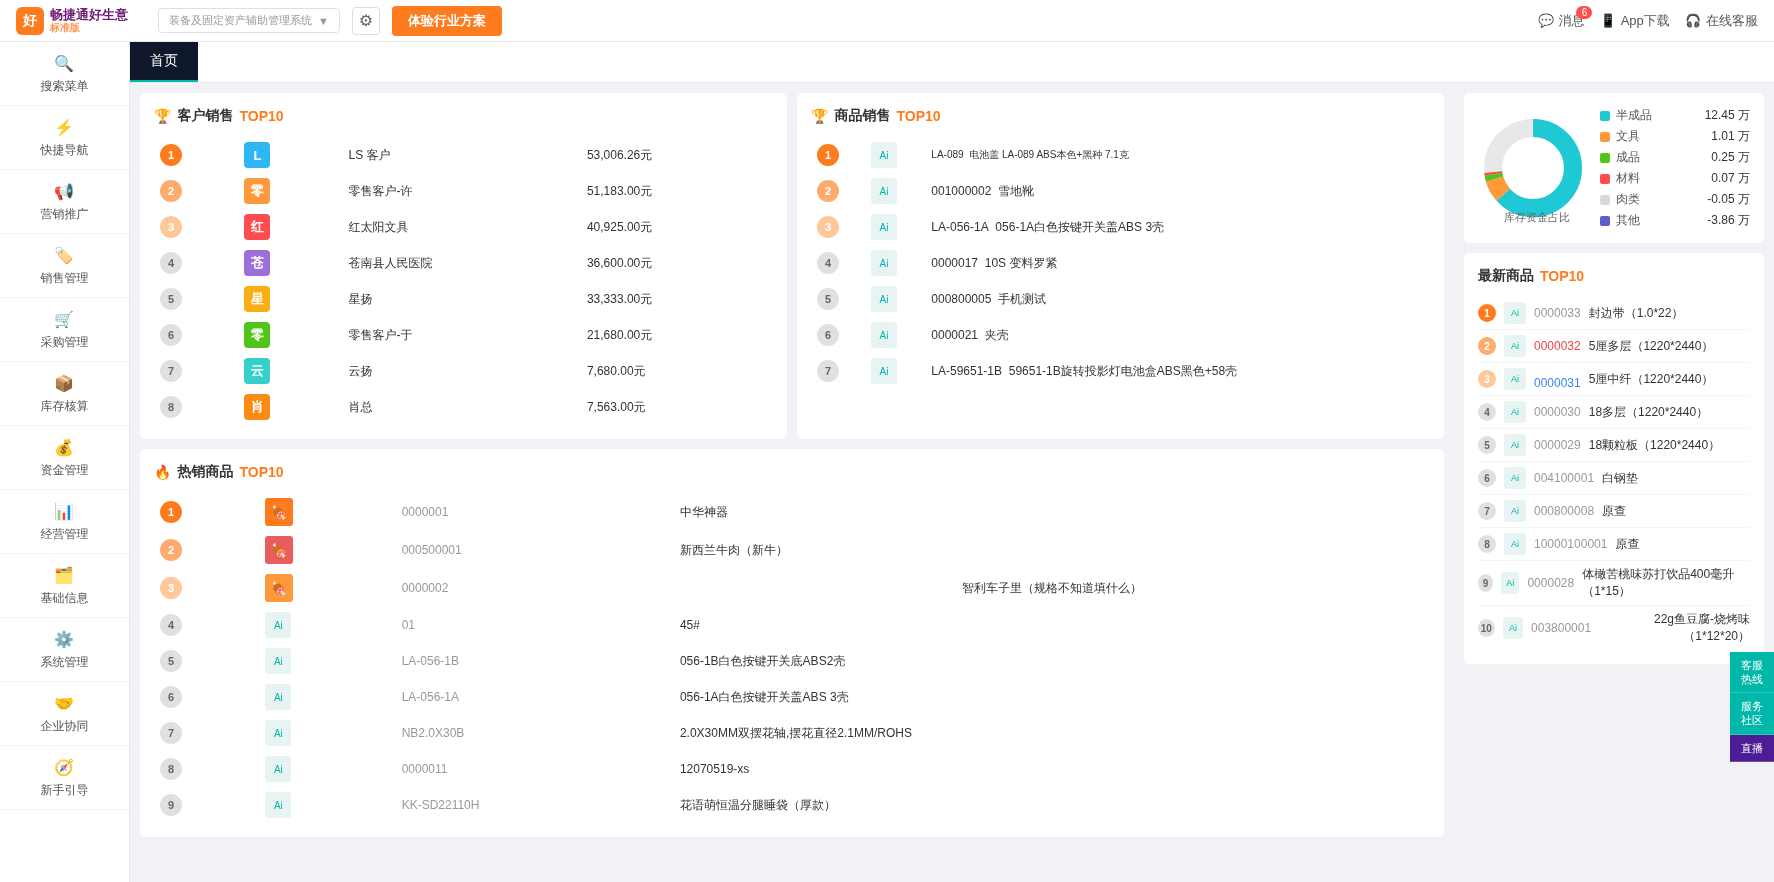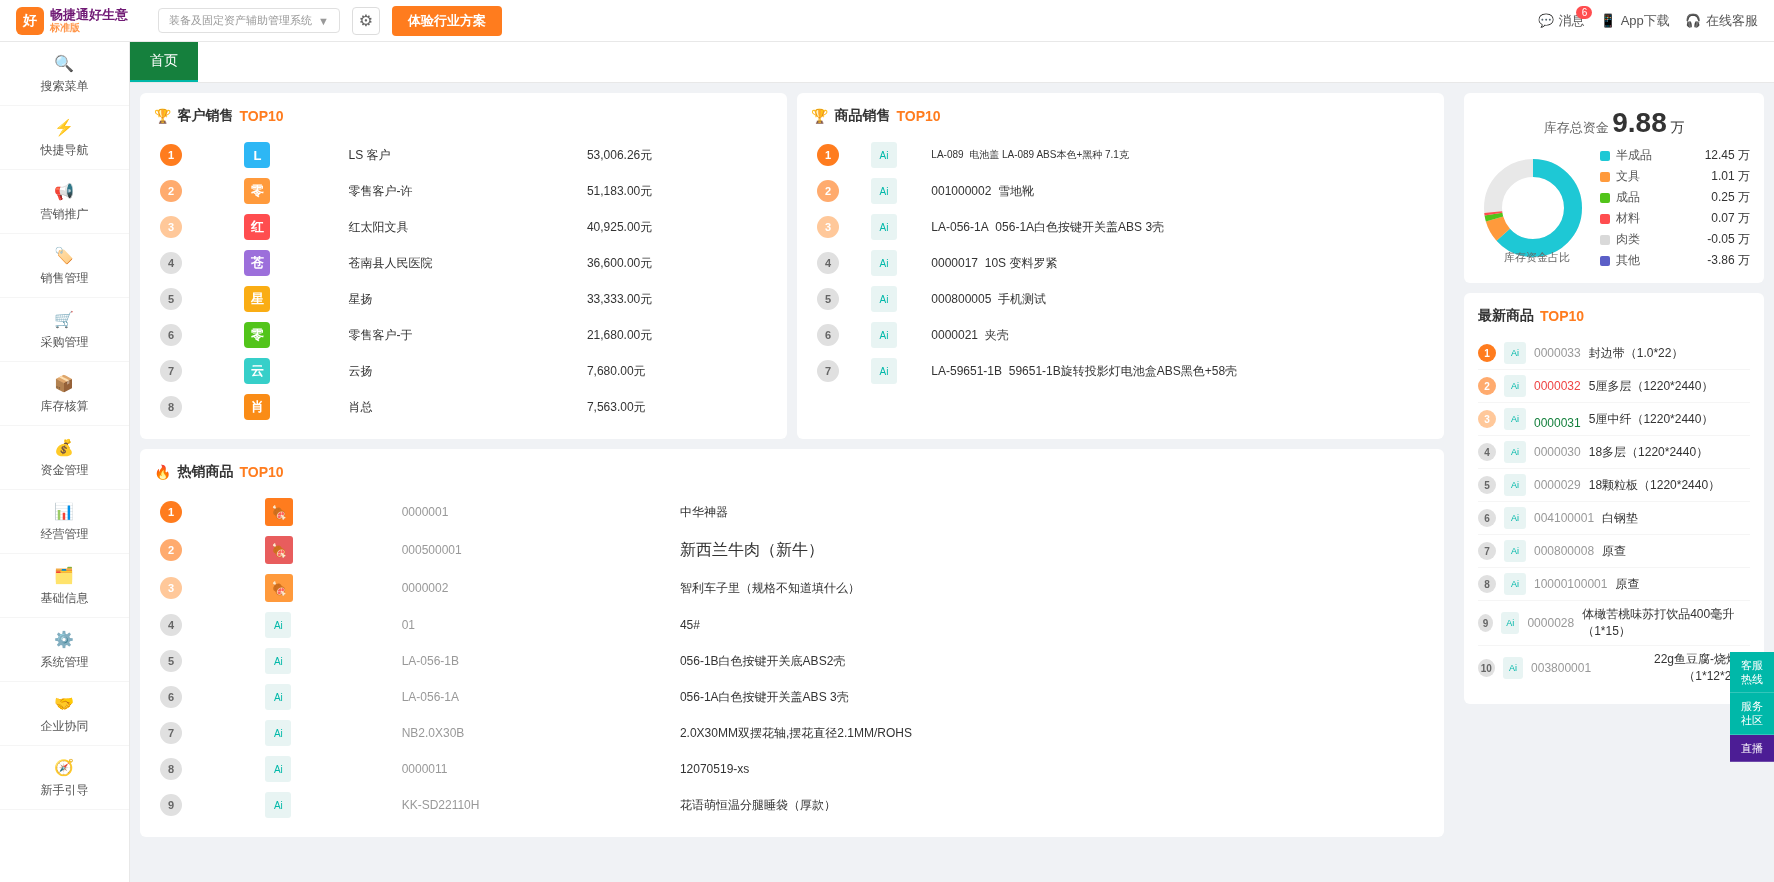--- a/index.html
+++ b/index.html
@@ -140,21 +140,21 @@
     }
     .tab-item {
       padding: 10px 20px;
       cursor: pointer;
       font-size: 14px;
       color: #555;
       border-bottom: 2px solid transparent;
     }
     .tab-item.active {
       color: #fff;
-      background: #15803d;
+      background: #0f172a;
       border-bottom: 2px solid #00b8a9;
     }
 
     
     .page-content {
       flex: 1;
       overflow: auto;
       display: flex;
       gap: 0;
       padding: 0;
@@ -525,27 +525,27 @@
                 <tr>
     <td><span class="rank-num rank-1">1</span></td>
     <td><span class="rank-avatar" style="background:#ff7c1e;width:28px;height:28px;border-radius:3px;">🍖</span></td>
     <td style="color:#999;font-size:12px;">0000001</td>
     <td style="font-size:12px;color:#333;">中华神器</td>
   </tr>
                 <tr>
     <td><span class="rank-num rank-2">2</span></td>
     <td><span class="rank-avatar" style="background:#e85d5d;width:28px;height:28px;border-radius:3px;">🍖</span></td>
     <td style="color:#999;font-size:12px;">000500001</td>
-    <td style="font-size:16px;color:#333;font-family:Liberation Mono, monospace;">新西兰牛肉（新牛）</td>
+    <td style="font-size:12px;color:#333;font-family:Liberation Mono, monospace;">新西兰牛肉（新牛）</td>
   </tr>
                 <tr>
     <td><span class="rank-num rank-3">3</span></td>
     <td><span class="rank-avatar" style="background:#ff9a3c;width:28px;height:28px;border-radius:3px;">🍖</span></td>
     <td style="color:#999;font-size:12px;">0000002</td>
-    <td style="font-size:12px;color:#333;">智利车子里（规格不知道填什么）</td>
+    <td style="font-size:12px;color:#333;text-align:center;">智利车子里（规格不知道填什么）</td>
   </tr>
                 <tr>
     <td><span class="rank-num rank-other">4</span></td>
     <td><span class="rank-img-placeholder">Ai</span></td>
     <td style="color:#999;font-size:12px;">01</td>
     <td style="font-size:12px;color:#333;">45#</td>
   </tr>
                 <tr>
     <td><span class="rank-num rank-other">5</span></td>
     <td><span class="rank-img-placeholder">Ai</span></td>
@@ -578,25 +578,20 @@
   </tr>
               </tbody>
           </table>
         </div>
 
       </div>
 
       <div class="right-col scrollbar-thin">
 
         <div class="card">
-          <div class="inventory-total">
-            <span class="label">库存总资金</span>
-            <span style="font-size:28px;font-weight:bold;color:#333;">9.88</span>
-            <span class="unit">万</span>
-          </div>
           <div class="donut-section">
             <div class="donut-wrapper">
               <svg viewBox="0 0 110 110" xmlns="http://www.w3.org/2000/svg">
 
                 <circle cx="55" cy="55" r="40" fill="none" stroke="#e8e8e8" stroke-width="18"></circle>
 
                 <circle cx="55" cy="55" r="40" fill="none" stroke="#1ec8d5" stroke-width="18" stroke-dasharray="222 251" stroke-dashoffset="63" transform="rotate(-90 55 55)"></circle>
 
                 <circle cx="55" cy="55" r="40" fill="none" stroke="#ff9a3c" stroke-width="18" stroke-dasharray="18 251" stroke-dashoffset="-159" transform="rotate(-90 55 55)"></circle>
 
@@ -655,21 +650,21 @@
   </div>
               <div class="new-prod-row">
     <span class="rank-num rank-2" style="width:18px;height:18px;font-size:10px;">2</span>
     <span class="rank-img-placeholder" style="width:22px;height:22px;font-size:9px;">Ai</span>
     <span style="color:#ef4444;">0000032</span>
     <span style="color:#333;">5厘多层（1220*2440）</span>
   </div>
               <div class="new-prod-row">
     <span class="rank-num rank-3" style="width:18px;height:18px;font-size:10px;">3</span>
     <span class="rank-img-placeholder" style="width:22px;height:22px;font-size:9px;">Ai</span>
-    <span style="color:#15803d;margin-top:7px;">0000031</span>
+    <span style="color:#3b82f6;margin-top:7px;">0000031</span>
     <span style="color:#333;">5厘中纤（1220*2440）</span>
   </div>
               <div class="new-prod-row">
     <span class="rank-num rank-other" style="width:18px;height:18px;font-size:10px;">4</span>
     <span class="rank-img-placeholder" style="width:22px;height:22px;font-size:9px;">Ai</span>
     <span style="color:#999;">0000030</span>
     <span style="color:#333;">18多层（1220*2440）</span>
   </div>
               <div class="new-prod-row">
     <span class="rank-num rank-other" style="width:18px;height:18px;font-size:10px;">5</span>

